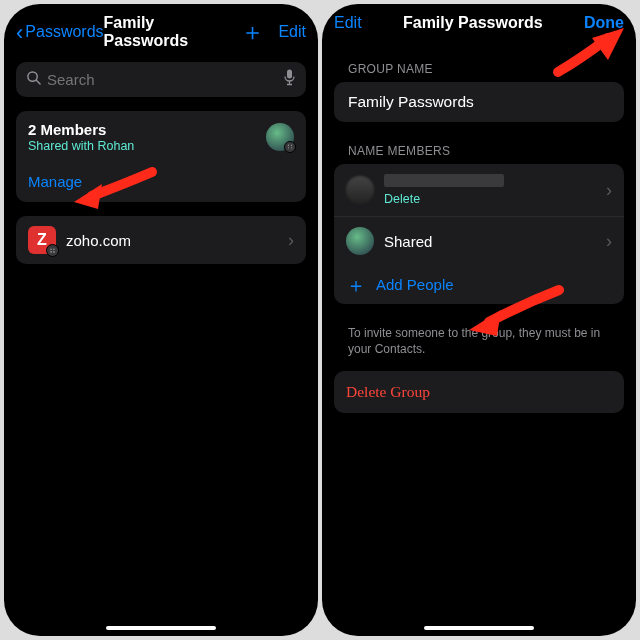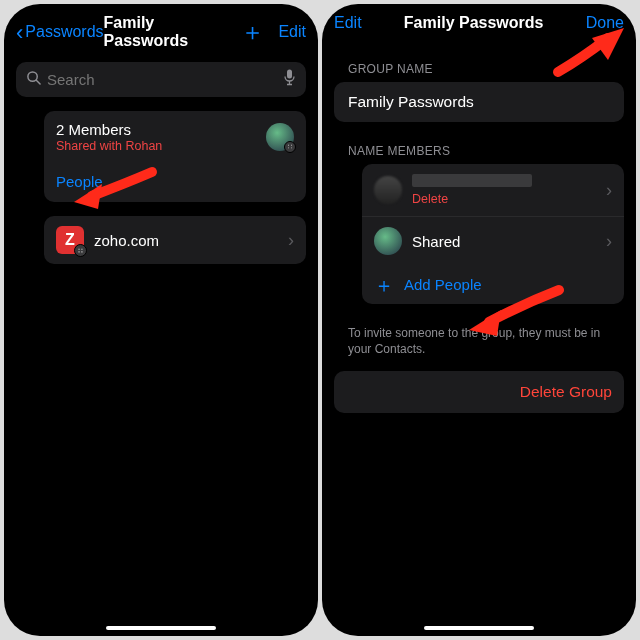--- a/index.html
+++ b/index.html
@@ -21,21 +21,21 @@
   }
   .nav {
     display: flex; align-items: center; justify-content: space-between;
     padding: 10px 12px 6px 12px;
     font-size: 16px;
   }
   .nav-left { display: flex; align-items: center; gap: 2px; color: #0a84ff; }
   .nav-right { display: flex; align-items: center; gap: 14px; color: #0a84ff; }
   .nav-title { font-weight: 600; color: #fff; font-size: 16px; }
   .nav-action { color: #0a84ff; font-size: 16px; }
-  .bold { font-weight: 400; }
+  .bold { font-weight: 700; }
   .chev-l { font-size: 22px; line-height: 14px; position: relative; top:1px; }
   .plus { font-size: 24px; line-height: 18px; font-weight: 400; }
   .content { padding: 6px 12px; flex:1; overflow:hidden; }
   .search {
     background: #1c1c1e;
     border-radius: 10px;
     display: flex; align-items: center;
     padding: 7px 10px;
     gap: 6px;
     margin-bottom: 14px;
@@ -43,32 +43,31 @@
   .search input {
     flex:1; background: transparent; border:0; outline:0;
     color: #ef4444; font-size: 15px;
   }
   .search .icon { color: #8e8e93; }
   .card {
     background: #1c1c1e;
     border-radius: 10px;
     margin-bottom: 14px;
     overflow: hidden;
-    margin-left: 28px;
   }
   .row {
     display: flex; align-items: center;
     padding: 10px 12px;
     gap: 10px;
     position: relative;
   }
   .row + .row { border-top: 0.5px solid #2a2a2c; }
   .row-main { flex:1; min-width:0; }
   .row-title { font-size: 15px; color:#fff; }
-  .row-sub { font-size: 12.5px; color:#ef4444; margin-top:1px; }
+  .row-sub { font-size: 12.5px; color:#5eead4; margin-top:1px; }
   .row-chev { color:#5a5a5e; font-size: 18px; }
   .link-row { color:#0a84ff; font-size:15px; padding: 10px 12px 12px; }
   .avatar {
     width: 28px; height: 28px; border-radius: 50%;
     background: radial-gradient(circle at 40% 35%, #6b8, #234);
     flex-shrink:0;
     position: relative;
   }
   .avatar.obscured {
     background: linear-gradient(#444,#222);
@@ -107,22 +106,22 @@
   }
   .input-field input {
     width:100%; background:transparent; border:0; outline:0;
     color:#fff; font-size:15.5px;
   }
   .add-row { display:flex; align-items:center; gap:12px; padding: 11px 12px; color:#0a84ff; font-size:15px; }
   .add-plus { color:#0a84ff; font-size:20px; line-height:14px; width:18px; text-align:center; }
   .hint { color:#8e8e93; font-size:12px; padding: 7px 14px 14px; line-height:1.35; }
   .delete-btn {
     background:#1c1c1e; border-radius:10px;
-    padding:12px; text-align:right;
-    color:#ff453a; font-size:15.5px;
+    padding:12px; text-align:left;
+    color:#ff453a; font-size:15.5px;font-family:Liberation Serif, serif;
   }
   .obscured-text {
     background:#3a3a3c; color:transparent; border-radius:2px;
     display:inline-block; width:120px; height:13px;
   }
   .home-ind {
     position:absolute; bottom:6px; left:50%;
     transform:translateX(-50%);
     width:110px; height:4px; border-radius:3px;
     background:#fff;
@@ -171,21 +170,21 @@
     <div class="card">
       <div class="row">
         <div class="row-main">
           <div class="row-title bold">2 Members</div>
           <div class="row-sub">Shared with Rohan</div>
         </div>
         <div class="avatar">
             <span class="group-badge">∷</span>
           </div>
       </div>
-      <div class="link-row">People</div>
+      <div class="link-row">Manage</div>
     </div>
 
     <div class="card">
       <div class="row">
         <div class="favicon">
           <span>Z</span>
           <span class="badge">∷</span>
         </div>
         <div class="row-main">
           <div class="row-title">zoho.com</div>

